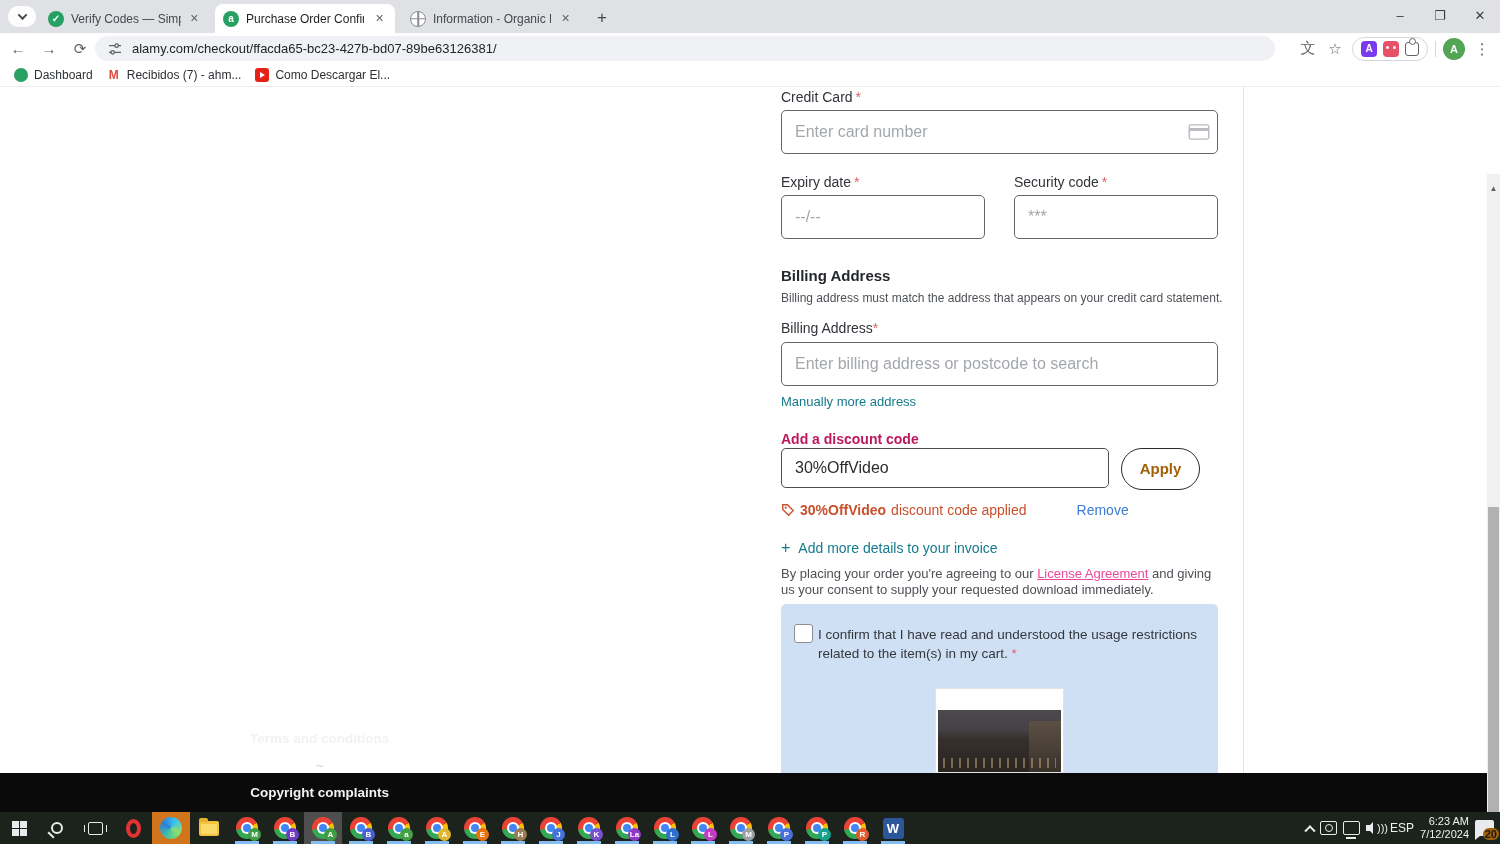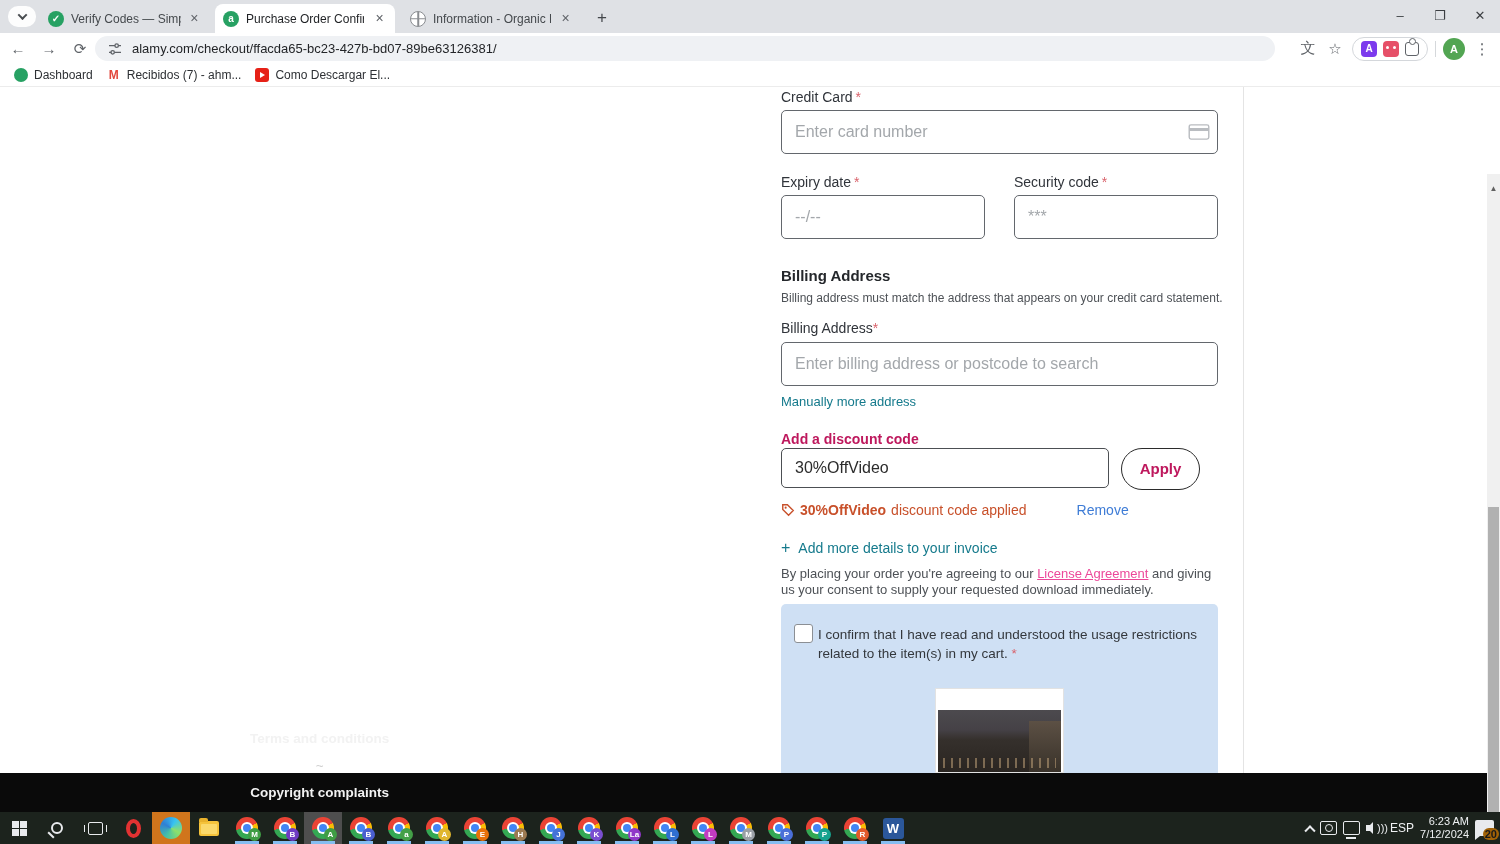--- a/index.html
+++ b/index.html
@@ -58,21 +58,21 @@
 
   .form-label { position:absolute; font-size:14px; color:#30343a; }
   .req { color:#d9626b; margin-left:3px; }
   .txt-input { position:absolute; border:1px solid #63676d; border-radius:5px; background:#fff; font-size:16px; color:#2c2c2c; padding:0 13px; outline:none; font-family:"Liberation Sans",sans-serif; }
   .txt-input::placeholder { color:#a3a7ab; }
   .card-ico { position:absolute; width:22px; height:16px; }
 
   .billing-h { position:absolute; font-size:15px; font-weight:bold; color:#24272b; }
   .billing-note { position:absolute; font-size:12px; color:#4d5156; }
   .teal-link { position:absolute; font-size:13px; color:#157a8c; cursor:pointer; }
-  .apply-btn { position:absolute; left:1121px; top:361px; width:79px; height:42px; border-radius:21px; border:1.5px solid #2b2b2b; background:#fff; font-size:15px; font-weight:bold; color:#be185d; text-align:center; line-height:39px; }
+  .apply-btn { position:absolute; left:1121px; top:361px; width:79px; height:42px; border-radius:21px; border:1.5px solid #2b2b2b; background:#fff; font-size:15px; font-weight:bold; color:#a16207; text-align:center; line-height:39px; }
   .applied-row { position:absolute; left:781px; top:415px; font-size:14px; display:flex; align-items:center; gap:5px; }
   .applied-code { color:#c8502a; font-weight:bold; }
   .applied-text { color:#c8502a; }
   .remove-link { color:#3e7cd6; margin-left:8px; cursor:pointer;padding-left:37px; }
   .invoice-row { position:absolute; left:781px; top:452px; font-size:14px; color:#157a8c; display:flex; align-items:center; gap:8px; cursor:pointer; }
   .plus-g { font-size:16px; color:#157a8c; }
   .agreement { position:absolute; left:781px; top:479px; width:437px; font-size:13px; line-height:16px; color:#4d5156; }
   .agreement a { color:#ec4899; text-decoration:underline; }
 
   .confirm-panel { position:absolute; left:781px; top:517px; width:437px; height:169px; background:#cfe0f4; border-radius:5px 5px 0 0; }

